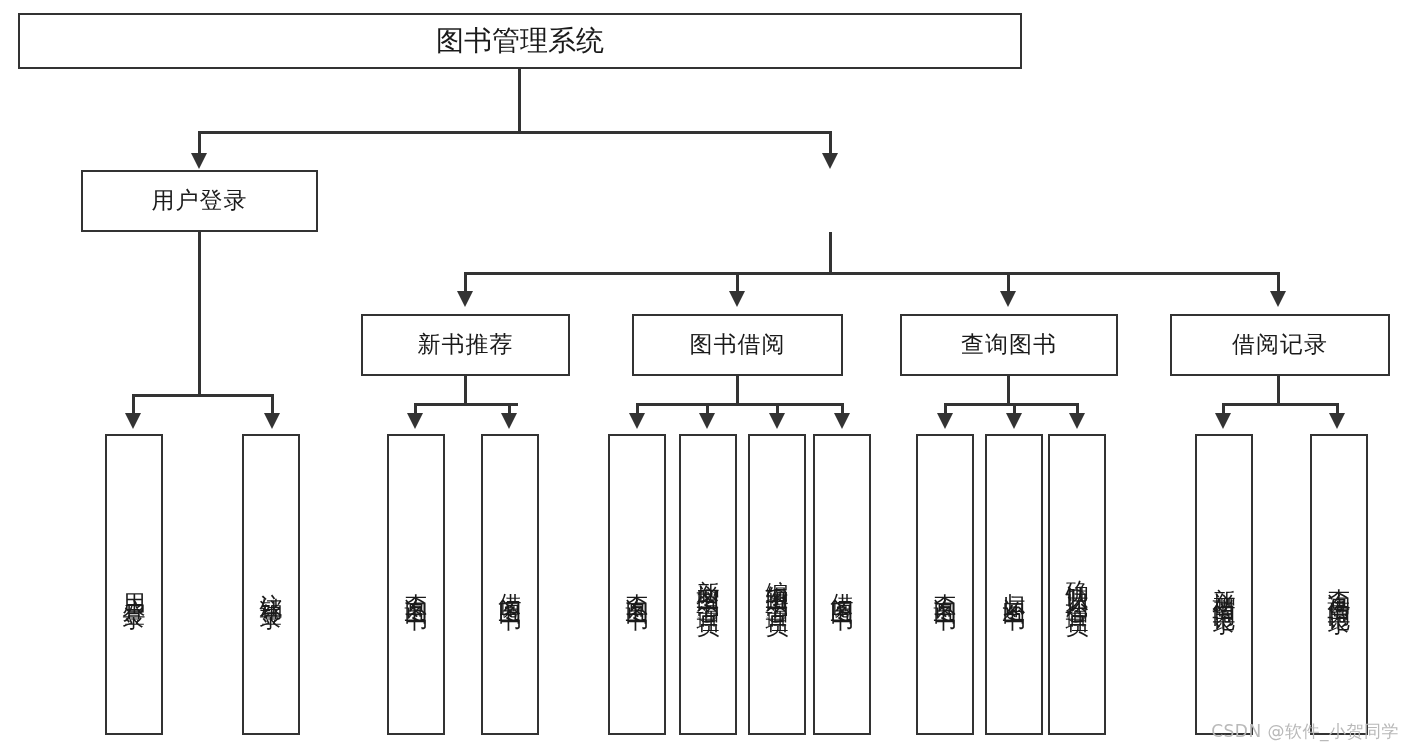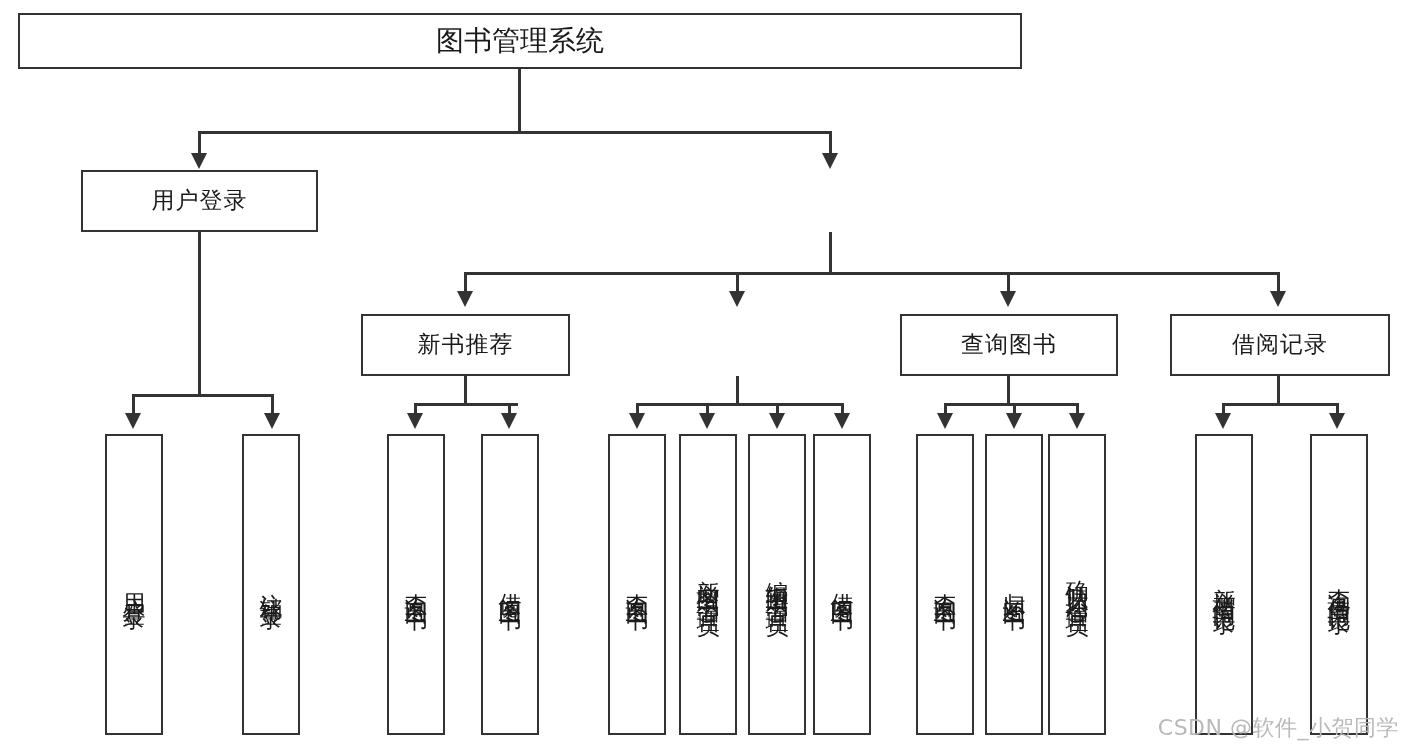--- a/index.html
+++ b/index.html
@@ -61,21 +61,21 @@
     width: 0;
     height: 0;
     border-left: 8px solid transparent;
     border-right: 8px solid transparent;
     border-top: 16px solid #333333;
   }
   #watermark {
     position: absolute;
     right: 6px;
     bottom: 4px;
-    font-size: 22px;
+    font-size: 17px;
     color: #b9b9b9;
     letter-spacing: 0.5px;
     white-space: nowrap;
     font-family: "DejaVu Sans", "Liberation Sans", sans-serif;
     text-align: center;
   }
 </style>
 </head>
 <body>
 
@@ -112,20 +112,23 @@
   <div class="edge v" style="left:736px; top:272px; width:3px; height:22px;"></div>
   <div class="arrow" style="left:729px; top:291px;"></div>
   <div class="edge v" style="left:1007px; top:272px; width:3px; height:22px;"></div>
   <div class="arrow" style="left:1000px; top:291px;"></div>
   <div class="edge v" style="left:1277px; top:272px; width:3px; height:22px;"></div>
   <div class="arrow" style="left:1270px; top:291px;"></div>
 
   <div class="node horiz" style="left:361px; top:314px; width:209px; height:62px;">
     <span>新书推荐</span>
   </div>
+  <div class="node horiz" style="left:632px; top:314px; width:211px; height:62px;">
+    <span>图书借阅</span>
+  </div>
   <div class="node horiz" style="left:900px; top:314px; width:218px; height:62px;">
     <span>查询图书</span>
   </div>
   <div class="node horiz" style="left:1170px; top:314px; width:220px; height:62px;">
     <span>借阅记录</span>
   </div>
 
   <div class="edge v" style="left:464px; top:376px; width:3px; height:27px;"></div>
   <div class="edge h" style="left:414px; top:403px; width:104px; height:3px;"></div>
   <div class="edge v" style="left:414px; top:403px; width:3px; height:14px;"></div>

